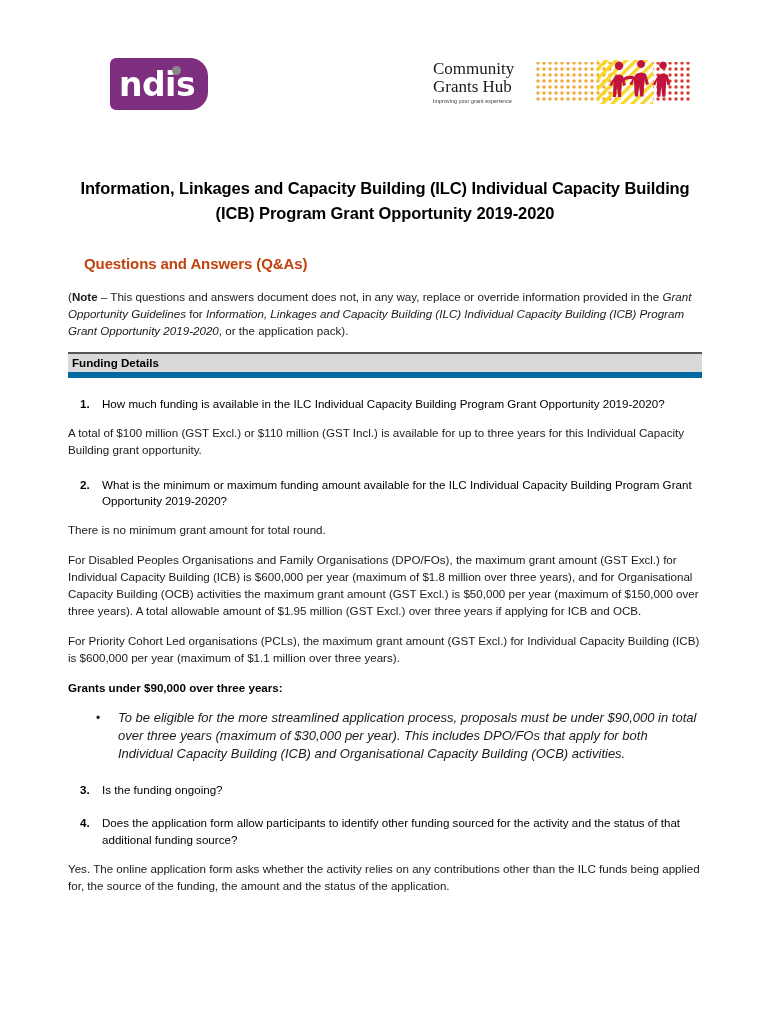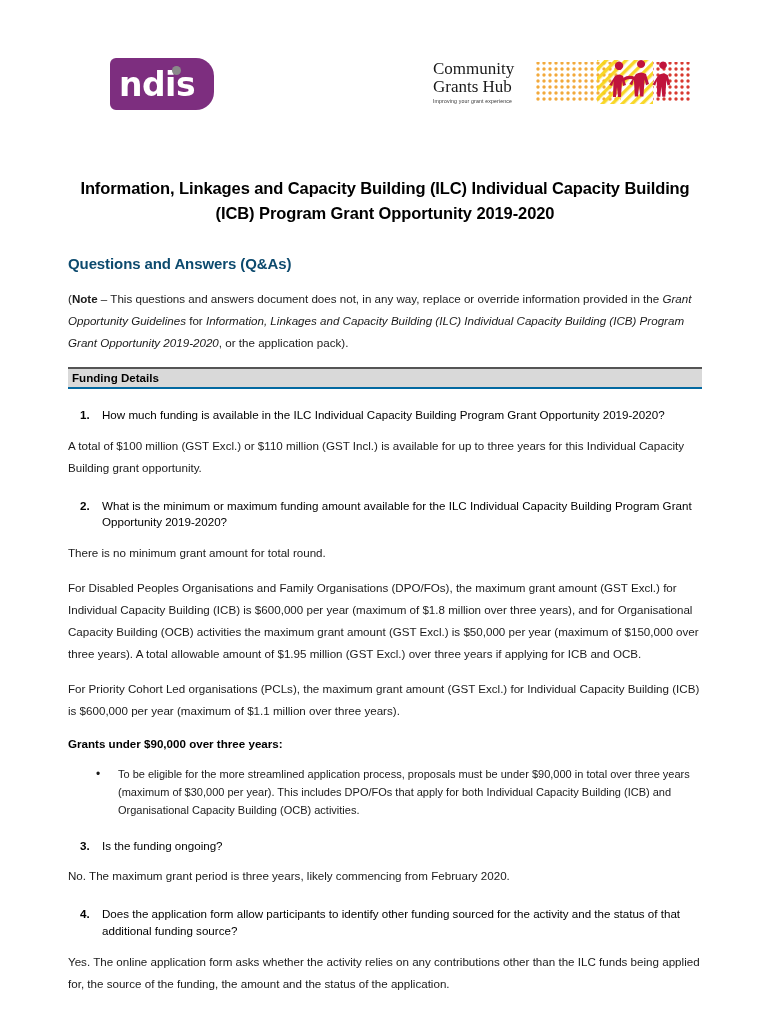--- a/index.html
+++ b/index.html
@@ -33,21 +33,20 @@
 
   .ndis-logo {
     position: absolute;
     left: 110px;
     top: 0px;
     width: 98px;
     height: 52px;
     background: #7D2E7F;
     border-radius: 6px 18px 18px 6px;
     overflow: hidden;
-    padding-left: 6px;
   }
   .ndis-logo .wordmark {
     position: absolute;
     left: 9px;
     top: 50%;
     transform: translateY(-50%);
     color: #ffffff;
     font-family: "DejaVu Sans", sans-serif;
     font-weight: 700;
     font-size: 33px;
@@ -120,37 +119,37 @@
   .body-area {
     position: absolute;
     left: 68px;
     top: 255px;
     width: 634px;
   }
 
   h2.section-title {
     font-size: 15px;
     font-weight: 700;
-    color: #0c4a6e;
-    margin: 0 0 16px 0;
+    color: #c2410c;
+    margin: 0 0 16px 16px;
     letter-spacing: -0.1px;
   }
 
   p.para {
     font-size: 11.6px;
-    line-height: 22px;
+    line-height: 17px;
     margin: 0 0 13px 0;
     color: #1a1a1a;
   }
   p.tight { margin-bottom: 7px; }
 
   .band {
     background: #d9d9d9;
     border-top: 2px solid #555555;
-    border-bottom: 2px solid #0369a1;
+    border-bottom: 6px solid #0369a1;
     padding: 2px 4px 3px 4px;
     font-size: 11.6px;
     font-weight: 700;
     color: #000;
     margin: 2px 0 18px 0;
   }
 
   .qrow {
     display: flex;
     margin: 0 0 11px 0;
@@ -179,23 +178,24 @@
   }
   .bullet {
     width: 22px;
     flex: 0 0 22px;
     font-size: 12px;
     line-height: 18px;
     color: #1a1a1a;
   }
   .btext {
     flex: 1;
-    font-size: 11px;
+    font-size: 13px;
     line-height: 18px;
     color: #1a1a1a;
+    font-style: italic;
   }
 
   .subhead {
     font-size: 11.6px;
     font-weight: 700;
     color: #000;
     margin: 0 0 13px 0;
     line-height: 17px;
   }
 
@@ -283,21 +283,20 @@
       <div class="bullet">•</div>
       <div class="btext">To be eligible for the more streamlined application process, proposals must be under $90,000 in total over three years (maximum of $30,000 per year). This includes DPO/FOs that apply for both Individual Capacity Building (ICB) and Organisational Capacity Building (OCB) activities.</div>
     </div>
 
     <div class="spacer-sm"></div>
 
     <div class="qrow">
       <div class="qnum">3.</div>
       <div class="qtext">Is the funding ongoing?</div>
     </div>
-    <p class="para">No. The maximum grant period is three years, likely commencing from February 2020.</p>
 
     <div class="spacer-sm"></div>
 
     <div class="qrow">
       <div class="qnum">4.</div>
       <div class="qtext">Does the application form allow participants to identify other funding sourced for the activity and the status of that additional funding source?</div>
     </div>
     <p class="para tight">Yes. The online application form asks whether the activity relies on any contributions other than the ILC funds being applied for, the source of the funding, the amount and the status of the application.</p>
 
   </div>

